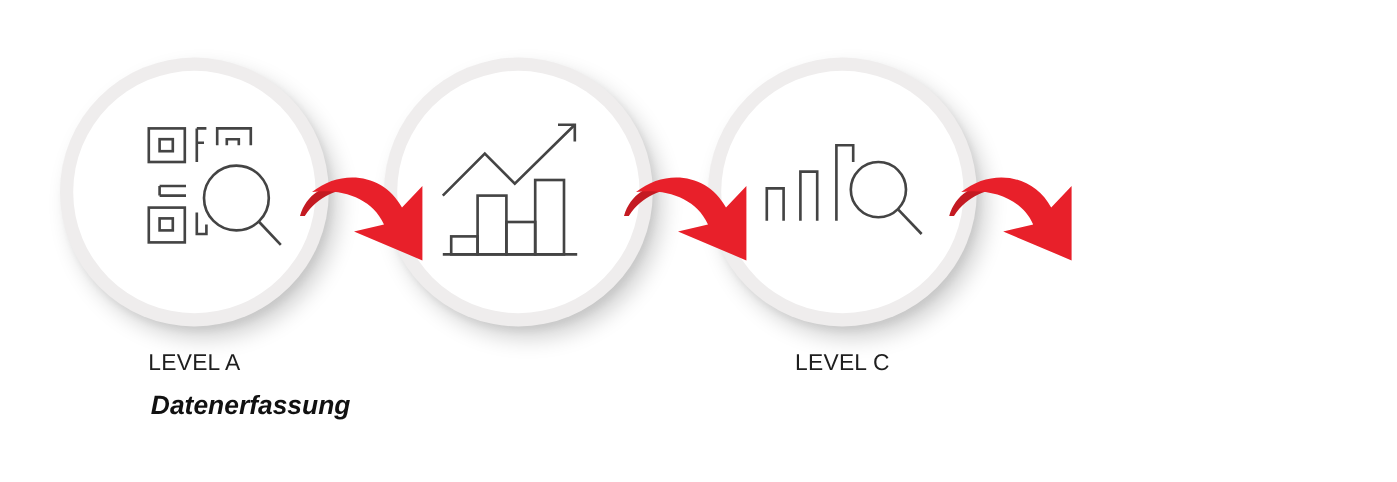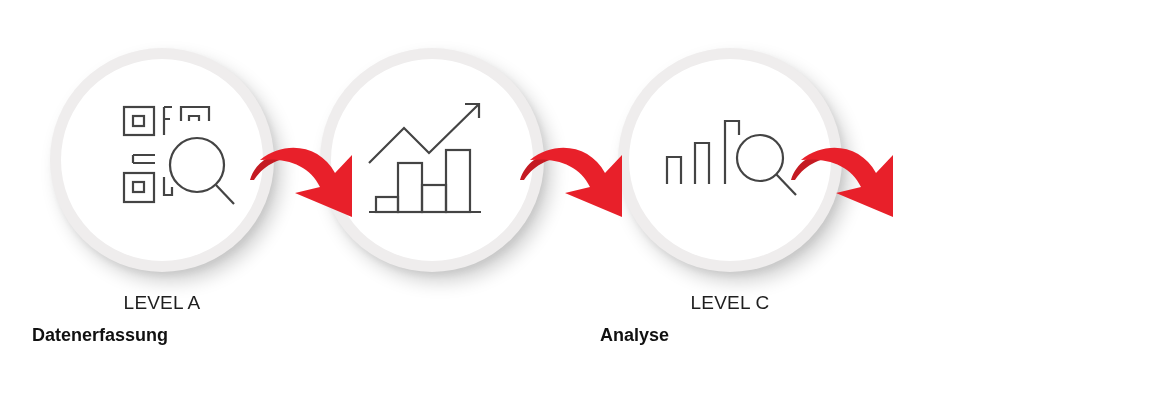--- a/index.html
+++ b/index.html
@@ -15,22 +15,22 @@
     position:absolute; left:11px; top:11px; width:202px; height:202px; border-radius:50%;
     background:#ffffff;
   }
   .icon { position:absolute; left:0; top:0; width:202px; height:202px; }
   .icon svg { width:202px; height:202px; display:block; }
   .level {
     position:absolute; left:0; width:260px; top:292px; text-align:center;
     font-size:19px; color:#1e1e1e; letter-spacing:0.2px;
   }
   .title {
-    position:absolute; left:0; width:260px; top:325px; text-align:left;
-    font-size:18px; font-weight:bold; color:#111111;
+    position:absolute; left:0; width:260px; top:325px; text-align:right;
+    font-size:22px; font-weight:bold; color:#111111;font-style:italic;
   }
   .arrow { position:absolute; width:130px; height:100px; }
   .arrow svg { width:130px; height:100px; display:block; }
 </style>
 </head>
 <body>
 
 <div class="stage">
 
   <div class="step" style="left:32px;">
@@ -68,36 +68,35 @@
             <rect x="67" y="104" width="24" height="49"></rect>
             <rect x="91" y="126" width="24" height="27"></rect>
             <rect x="115" y="91" width="24" height="62"></rect>
             <path d="M38 153 h112"></path>
           </svg>
         </div>
       </div>
     </div>
   </div>
 
-  <div class="step" style="left:600px;">
+  <div class="step" style="left:572px;">
     <div class="circle-outer">
       <div class="circle-inner">
         <div class="icon">
           <svg viewBox="0 0 202 202" fill="none" stroke="#444" stroke-width="2.2">
             <path d="M38 125 v-27 h14 v27"></path>
             <path d="M66 125 v-41 h14 v41"></path>
             <path d="M96 125 v-63 h14 v14"></path>
             <circle cx="131" cy="99" r="23"></circle>
             <path d="M147 115 L167 136"></path>
           </svg>
         </div>
       </div>
     </div>
     <div class="level">LEVEL C</div>
-    <div class="title">Analyse</div>
   </div>
 
 
   <div class="arrow" style="left:240px; top:125px;">
     <svg viewBox="0 0 130 100">
       <path d="M10 55 C 18 28, 48 22, 70 35 C 60 30, 30 30, 14 55 Z" fill="#c41a22"></path>
       <path d="M20 35 C 45 15, 80 20, 95 48 L 112 30 L 112 92 L 55 68 L 80 62 C 70 40, 45 32, 20 35 Z" fill="#e8202a"></path>
     </svg>
   </div>
   <div class="arrow" style="left:510px; top:125px;">

